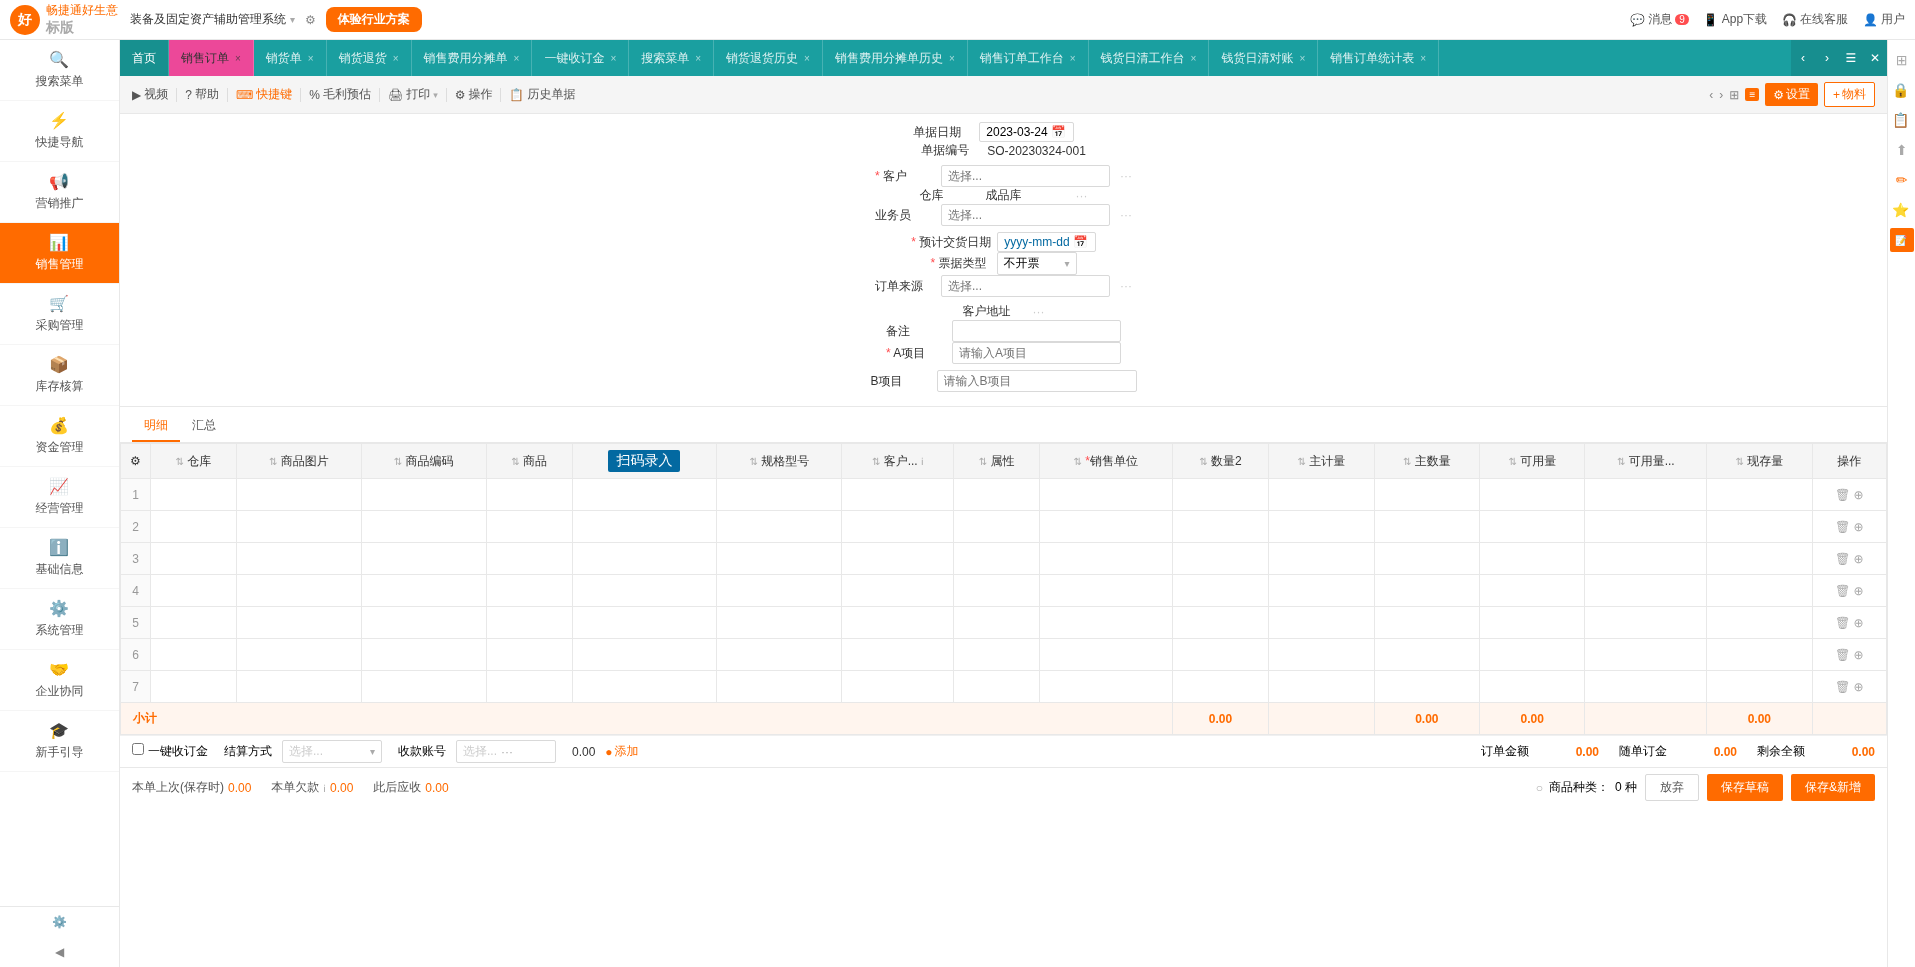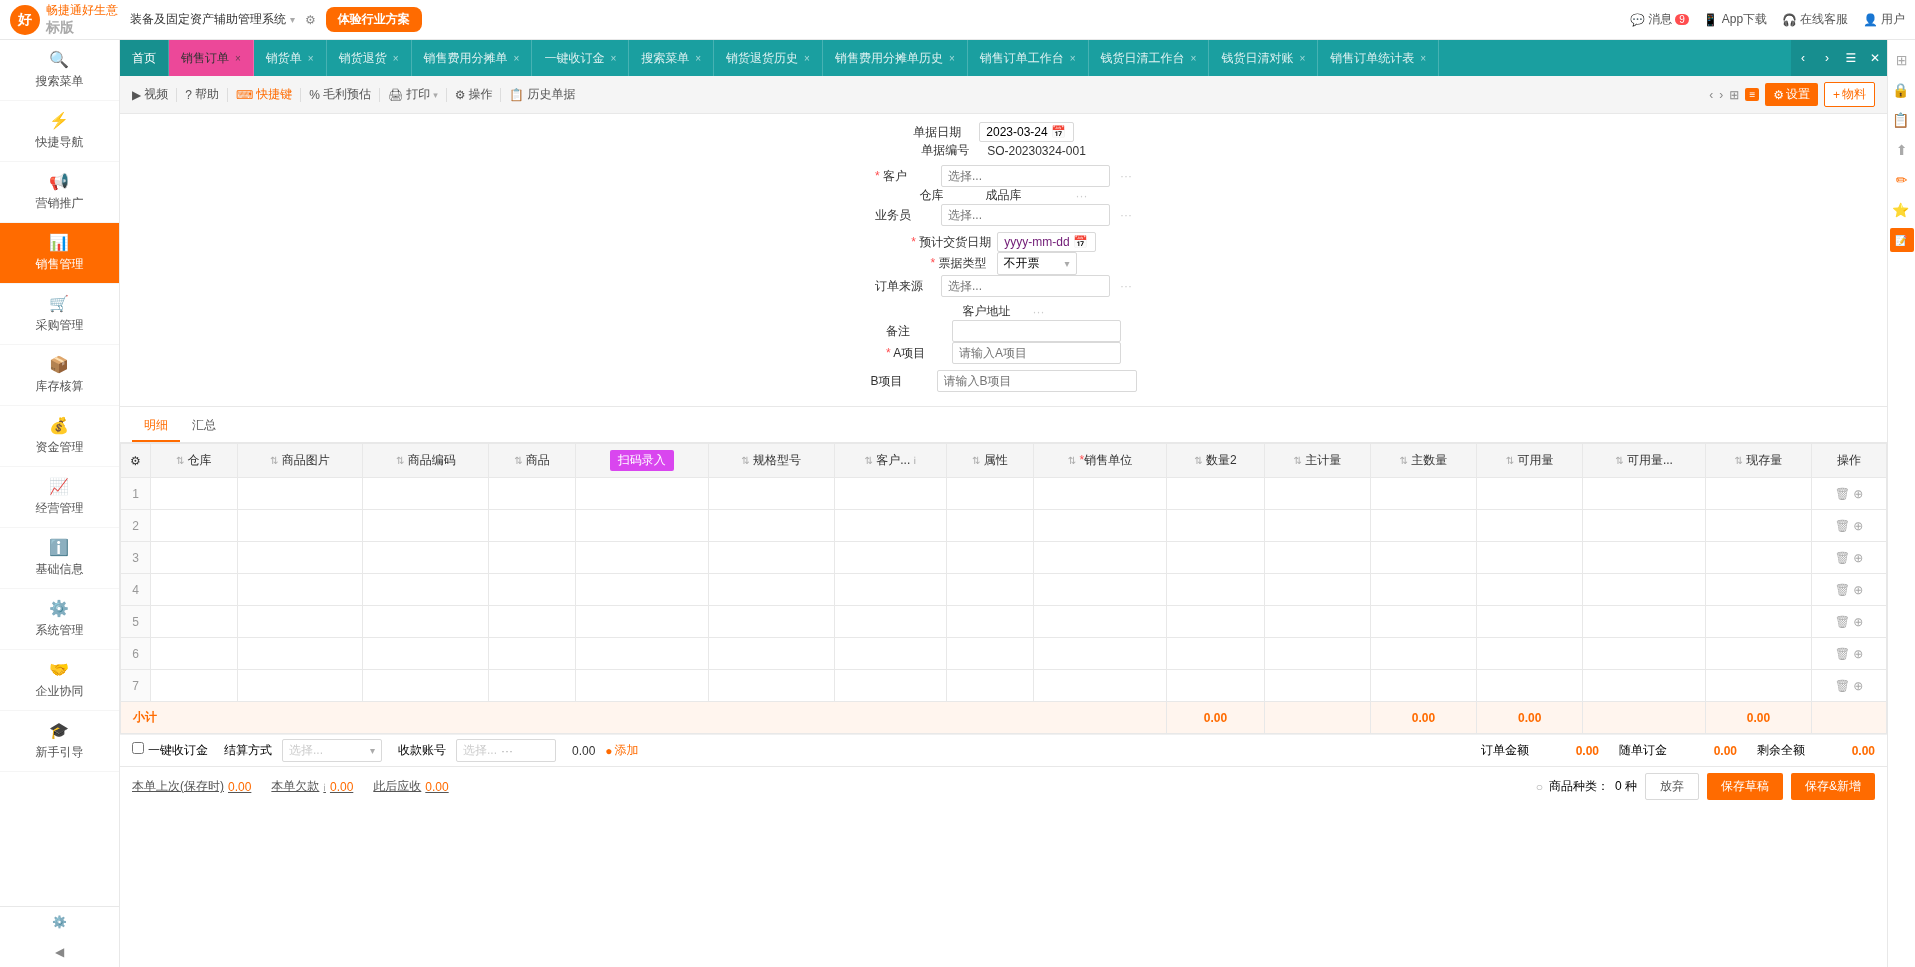--- a/index.html
+++ b/index.html
@@ -309,27 +309,27 @@
       white-space: nowrap;
     }
     .detail-table td {
       border: 1px solid #e8e8e8;
       padding: 4px 8px;
       height: 32px;
       text-align: center;
     }
     .col-num { width: 30px; color: #999; background: #fafafa !important; }
     .scan-btn {
-      background: #d946ef;
+      background: #0369a1;
       color: white;
       border: none;
       padding: 2px 8px;
       border-radius: 2px;
       cursor: pointer;
-      font-size: 12px;
+      font-size: 14px;
     }
 
     
     .bottom-bar {
       background: #fff;
       border-top: 1px solid #e8e8e8;
       padding: 6px 12px;
       display: flex;
       align-items: center;
       gap: 8px;
@@ -339,21 +339,20 @@
       display: flex;
       gap: 20px;
       align-items: center;
       flex: 1;
     }
     .bottom-info-item {
       display: flex;
       gap: 4px;
       align-items: center;
       color: #555;
-      text-decoration: underline;
     }
     .bottom-info-item .val { color: #ff6b00; }
 
     
     .payment-row {
       background: #fff;
       border-top: 1px solid #f0f0f0;
       padding: 4px 12px;
       display: flex;
       align-items: center;
@@ -726,21 +725,21 @@
             <span class="form-label">业务员</span>
             <input class="form-input form-input-wide" type="text" placeholder="选择..." style="">
             <span class="form-dots">···</span>
           </div>
         </div>
 
         <div class="form-row">
           <div class="form-field">
             <span class="form-label required">预计交货日期</span>
             <div class="date-field" style="flex:1;">
-              <span style="color:#701a75;">yyyy-mm-dd</span>
+              <span style="color:#0369a1;">yyyy-mm-dd</span>
               <span style="color:#aaa;margin-left:auto;">📅</span>
             </div>
           </div>
           <div class="form-field">
             <span class="form-label required">票据类型</span>
             <div class="select-field" style="flex:1;">
               <span>不开票</span>
               <span class="arrow">▾</span>
             </div>
           </div>

